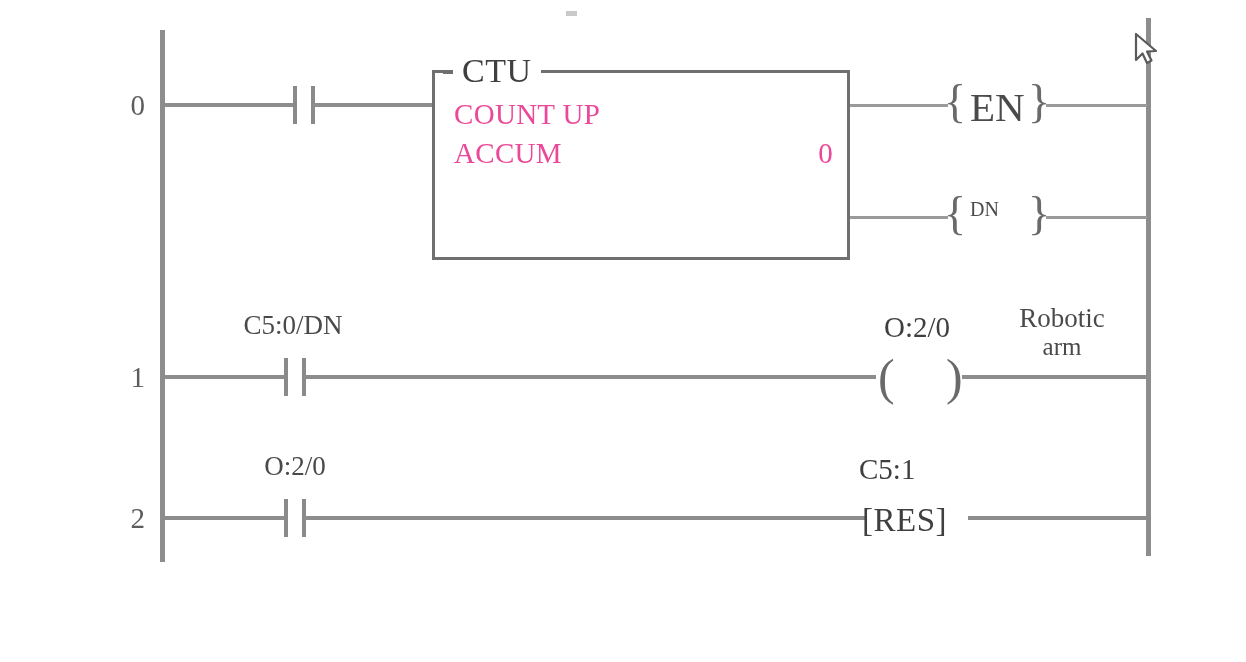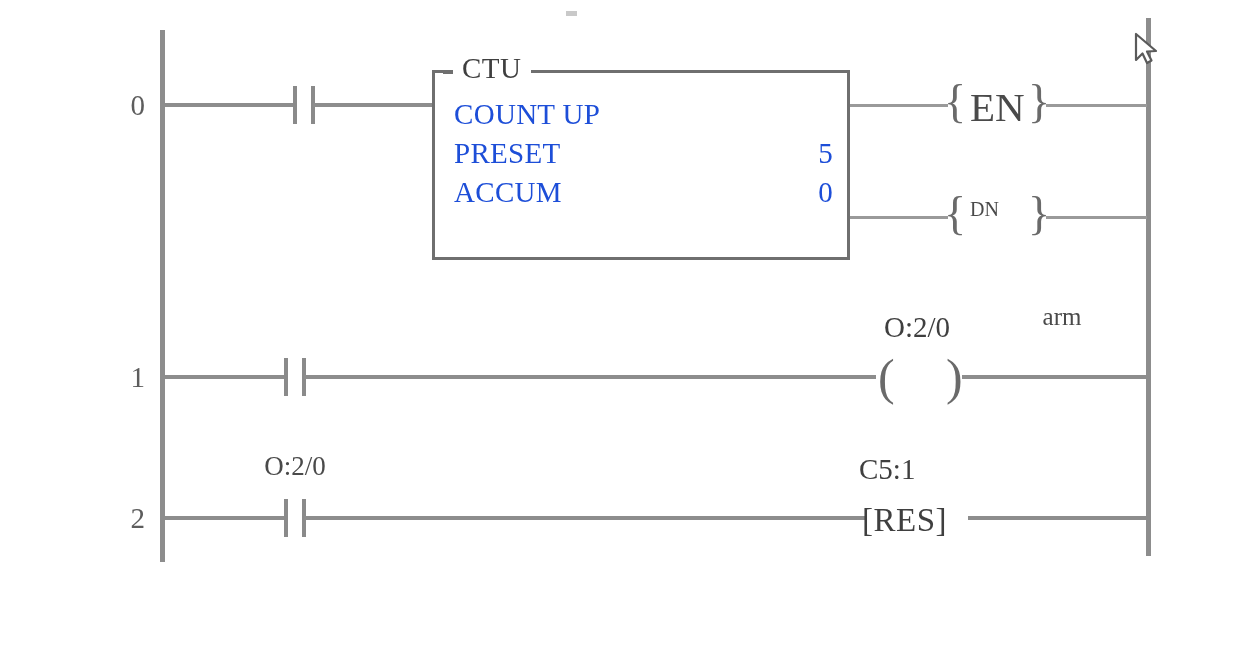--- a/index.html
+++ b/index.html
@@ -80,21 +80,21 @@
     background: #ffffff;
     box-sizing: border-box;
   }
   .ctu-title-wrap {
     position: absolute;
     top: -19px;
     left: 18px;
     background: #ffffff;
     padding: 0 9px;
     color: #3f3f3f;
-    font-size: 29px;
+    font-size: 34px;
     line-height: 1;
     letter-spacing: 0.5px;
   }
   .ctu-title-dash {
     position: absolute;
     top: -2px;
     left: 8px;
     width: 26px;
     height: 3px;
     background: #6f6f6f;
@@ -102,21 +102,21 @@
   .ctu-rows {
     position: absolute;
     left: 19px;
     right: 14px;
     top: 22px;
   }
   .ctu-row {
     display: flex;
     justify-content: space-between;
     align-items: baseline;
-    color: #1d4ed8;
+    color: #ec4899;
     font-size: 29px;
     line-height: 39px;
     letter-spacing: 0.3px;
     white-space: nowrap;
   }
   .ctu-row .rlabel { text-align: left; }
   .ctu-row .rvalue { text-align: right; }
 
   
   .coil {
@@ -188,24 +188,20 @@
 
   <div class="ctu-box" style="left:432px; top:70px; width:418px; height:190px;">
     <div class="ctu-title-dash"></div>
     <div class="ctu-title-wrap">CTU</div>
     <div class="ctu-rows">
       <div class="ctu-row">
         <span class="rlabel">COUNT UP</span>
         <span class="rvalue"></span>
       </div>
       <div class="ctu-row">
-        <span class="rlabel">PRESET</span>
-        <span class="rvalue">5</span>
-      </div>
-      <div class="ctu-row">
         <span class="rlabel">ACCUM</span>
         <span class="rvalue">0</span>
       </div>
     </div>
   </div>
 
   <div class="wire-thin" style="left:850px; top:104px; width:98px;"></div>
   <div class="coil" style="left:944px; top:84px;">
     <span class="paren" style="left:0px; top:-5px;">{</span>
     <span style="position:absolute; left:26px; top:3px; font-size:41px;">EN</span>
@@ -215,30 +211,32 @@
 
   <div class="wire-thin" style="left:850px; top:216px; width:98px;"></div>
   <div class="coil" style="left:944px; top:196px;">
     <span class="paren" style="left:0px; top:-5px;">{</span>
     <span style="position:absolute; left:26px; top:3px; font-size:20px;">DN</span>
     <span class="paren" style="left:84px; top:-5px;">}</span>
   </div>
   <div class="wire-thin" style="left:1046px; top:216px; width:101px;"></div>
 
   <div class="wire" style="left:160px; top:375px; width:126px;"></div>
+  <div class="tag" style="left:203px; top:311px; width:180px;">C5:0/DN</div>
   <div class="contact" style="left:284px; top:358px; width:22px; height:38px;">
     <div class="bar left"></div>
     <div class="bar right"></div>
   </div>
   <div class="wire" style="left:304px; top:375px; width:572px;"></div>
 
   <div class="coil-label" style="left:884px; top:313px;">O:2/0</div>
   <span class="paren" style="left:878px; top:352px; font-size:50px;">(</span>
   <span class="paren" style="left:946px; top:352px; font-size:50px;">)</span>
   <div class="tag two-line" style="left:992px; top:303px; width:140px;">
+    <div>Robotic</div>
     <div style="font-size:25px;">arm</div>
   </div>
   <div class="wire" style="left:962px; top:375px; width:185px;"></div>
 
   <div class="wire" style="left:160px; top:516px; width:126px;"></div>
   <div class="tag" style="left:215px; top:452px; width:160px;">O:2/0</div>
   <div class="contact" style="left:284px; top:499px; width:22px; height:38px;">
     <div class="bar left"></div>
     <div class="bar right"></div>
   </div>

